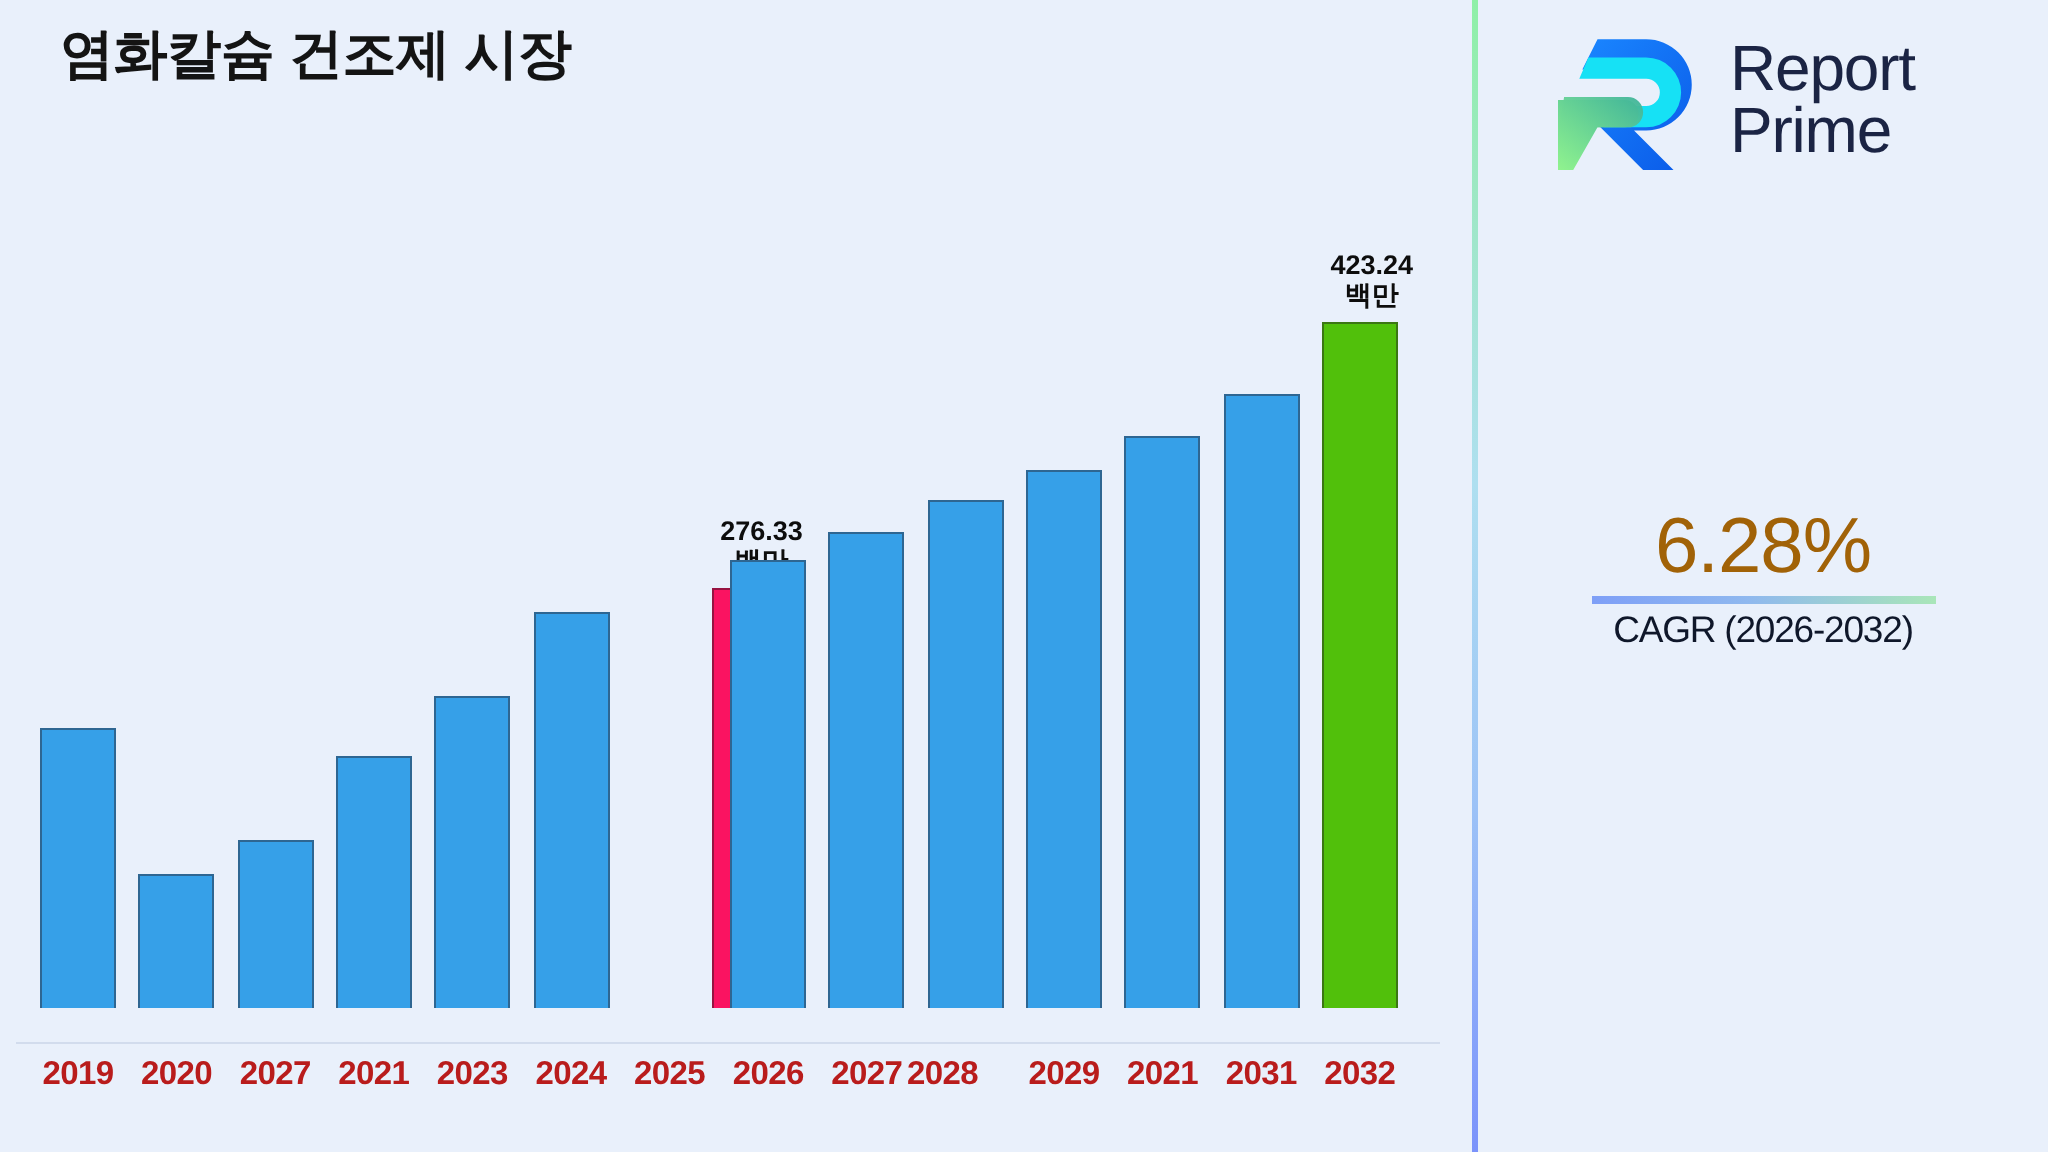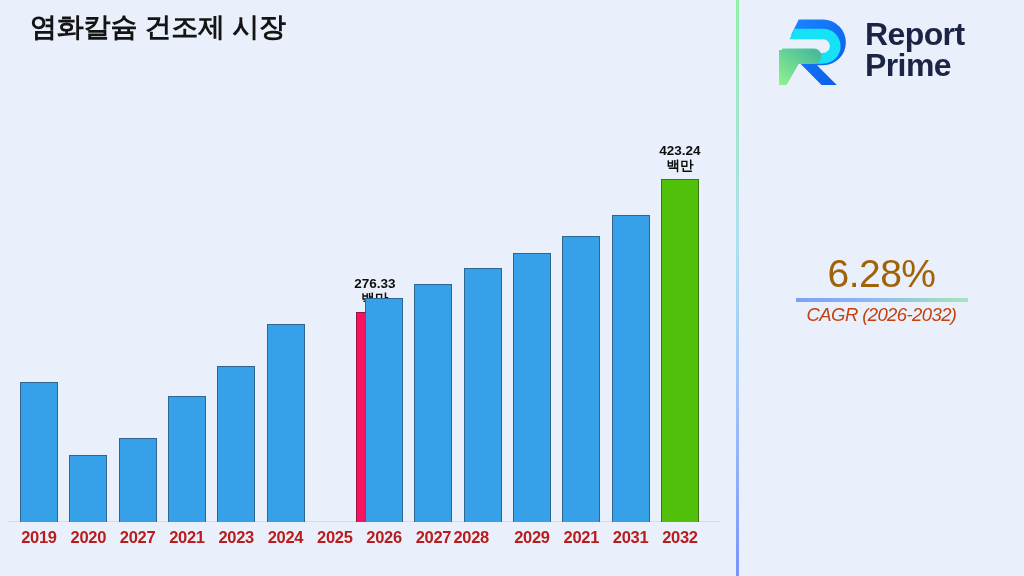--- a/index.html
+++ b/index.html
@@ -52,22 +52,23 @@
     position: absolute;
     left: 8px;
     bottom: 0;
     width: 712px;
     height: 1px;
     background: #d2dced;
   }
 
   .bar-group {
     position: absolute;
-    bottom: 0;
+    bottom: 18px;
     width: 38px;
+    padding-left: 12px;
   }
   .bar {
     position: absolute;
     left: 0;
     bottom: 0;
     width: 38px;
     box-sizing: border-box;
     border: 1px solid rgba(40,55,75,0.55);
     border-bottom: none;
   }
@@ -129,21 +130,21 @@
     position: absolute;
     left: 40px;
     top: 10px;
     display: flex;
     align-items: center;
     gap: 10px;
   }
   #brand-logo-mark { width: 76px; height: 80px; display: block; }
   #brand-wordmark {
     font-size: 32px;
-    font-weight: 700;
+    font-weight: 400;
     color: #1b2444;
     line-height: 0.98;
     letter-spacing: -0.6px;
   }
   #brand-wordmark .l2 { display: block; }
 
   #cagr-block {
     position: absolute;
     left: 0;
     top: 253px;
@@ -159,23 +160,22 @@
   }
   #cagr-rule {
     width: 172px;
     height: 4px;
     margin: 4px auto 2px auto;
     background: linear-gradient(to right, #7e9ff7 0%, #8fb8ef 45%, #a9e6b8 100%);
   }
   #cagr-caption {
     font-size: 18.5px;
     font-weight: 400;
-    color: #c2410c;
+    color: #0f172a;
     letter-spacing: -0.6px;
-    font-style: italic;
   }
 </style>
 </head>
 <body>
 
 <div id="root">
 
   <div id="chart-panel">
 
     <div id="page-title">염화칼슘 건조제 시장</div>

